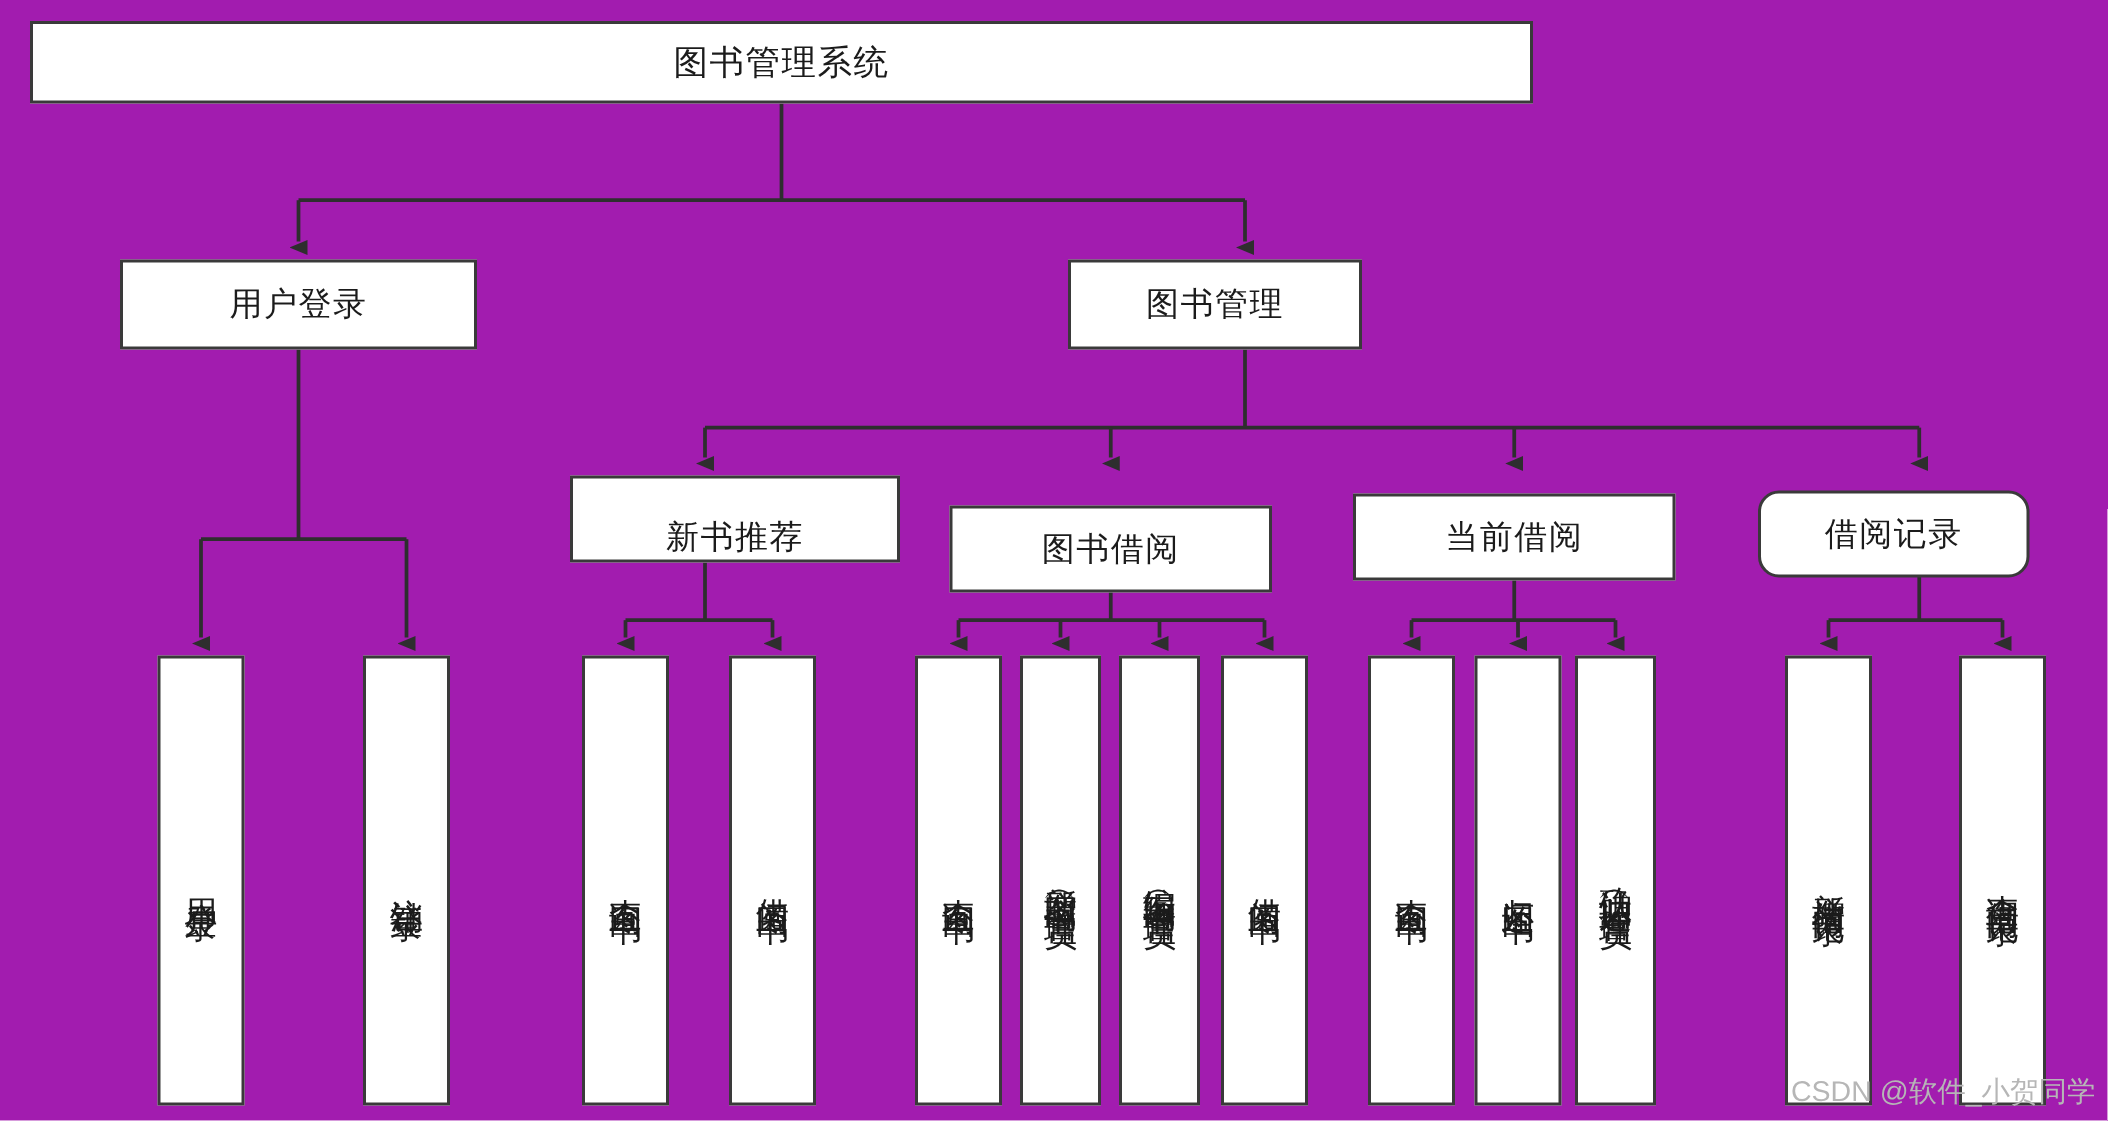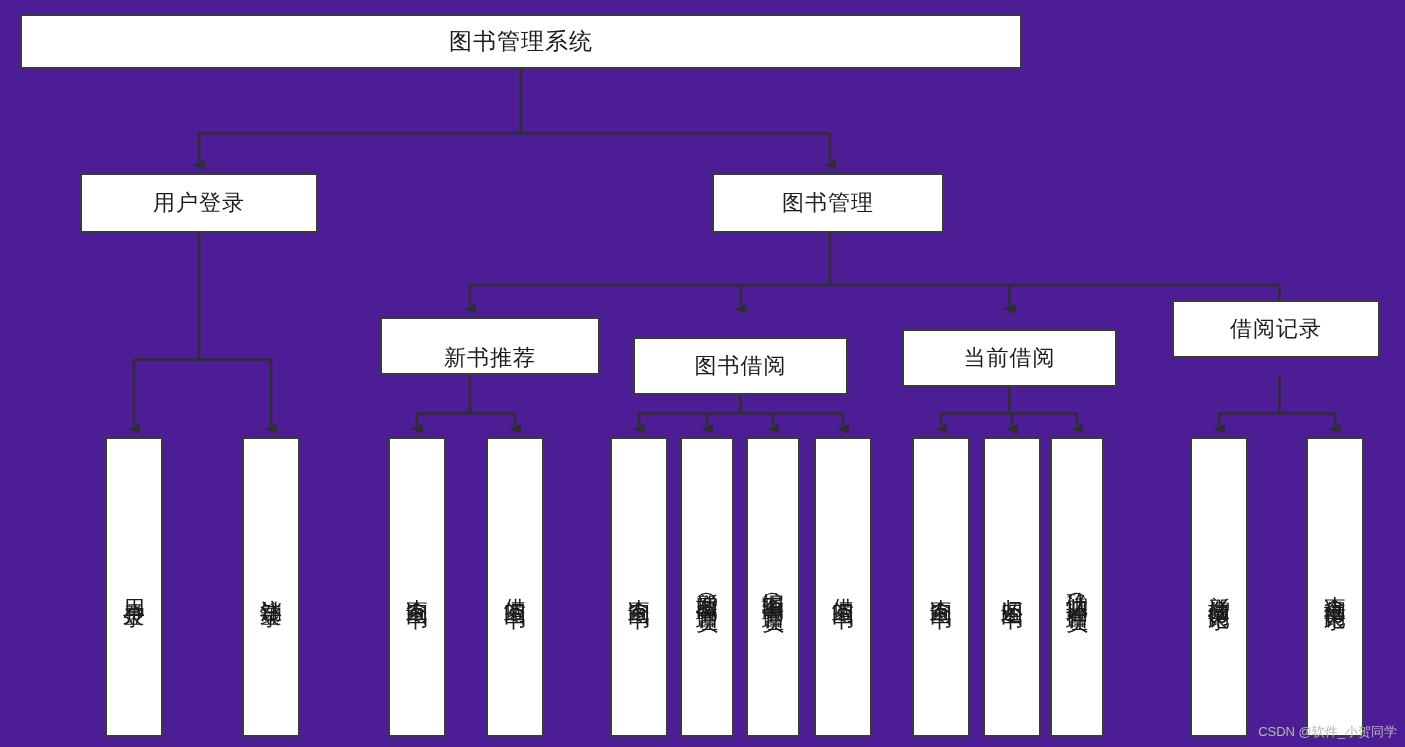--- a/index.html
+++ b/index.html
@@ -7,21 +7,21 @@
     padding: 0;
     background: #ffffff;
   }
   body {
     font-family: "Liberation Sans", "DejaVu Sans", sans-serif;
   }
   #canvas {
     position: relative;
     width: 1405px;
     height: 747px;
-    background: #4c1d95;
+    background: #a21caf;
     overflow: hidden;
   }
   #wires {
     position: absolute;
     left: 0;
     top: 0;
     width: 1405px;
     height: 747px;
     pointer-events: none;
   }
@@ -53,21 +53,21 @@
     text-orientation: upright;
     white-space: nowrap;
   }
   .node.root {
     font-size: 23px;
   }
   #watermark {
     position: absolute;
     right: 8px;
     bottom: 6px;
-    font-size: 13px;
+    font-size: 19px;
     color: #b6b6b6;
     white-space: nowrap;
     user-select: none;
   }
 </style>
 </head>
 <body>
 
 <div id="canvas">
 
@@ -114,33 +114,33 @@
       </g>
   </svg>
 
   <div id="nodes-layer">
       <div class="node horiz root" style="left: 20px; top: 14px; width: 1002px; height: 55px;">
         <span class="htext">图书管理系统</span>
       </div>
       <div class="node horiz" style="left: 80px; top: 173px; width: 238px; height: 60px;">
         <span class="htext">用户登录</span>
       </div>
-      <div class="node horiz" style="left: 712px; top: 173px; width: 232px; height: 60px;">
+      <div class="node horiz" style="left: 712px; top: 173px; width: 196px; height: 60px;">
         <span class="htext">图书管理</span>
       </div>
       <div class="node horiz" style="left: 380px; top: 317px; width: 220px; height: 58px; align-items: flex-end;">
         <span class="htext">新书推荐</span>
       </div>
       <div class="node horiz" style="left: 633px; top: 317px; width: 215px; height: 58px; margin-top: 20px;">
         <span class="htext">图书借阅</span>
       </div>
       <div class="node horiz" style="left: 902px; top: 317px; width: 215px; height: 58px; margin-top: 12px;">
         <span class="htext">当前借阅</span>
       </div>
-      <div class="node horiz" style="left: 1172px; top: 300px; width: 208px; height: 58px;">
+      <div class="node horiz" style="left: 1172px; top: 327px; width: 181px; height: 58px; border-radius: 14px;">
         <span class="htext">借阅记录</span>
       </div>
       <div class="node vert" style="left: 105px; top: 437px; width: 58px; height: 300px;">
         <span class="vtext">用户登录</span>
       </div>
       <div class="node vert" style="left: 242px; top: 437px; width: 58px; height: 300px;">
         <span class="vtext">注销登录</span>
       </div>
       <div class="node vert" style="left: 388px; top: 437px; width: 58px; height: 300px;">
         <span class="vtext">查询图书</span>

